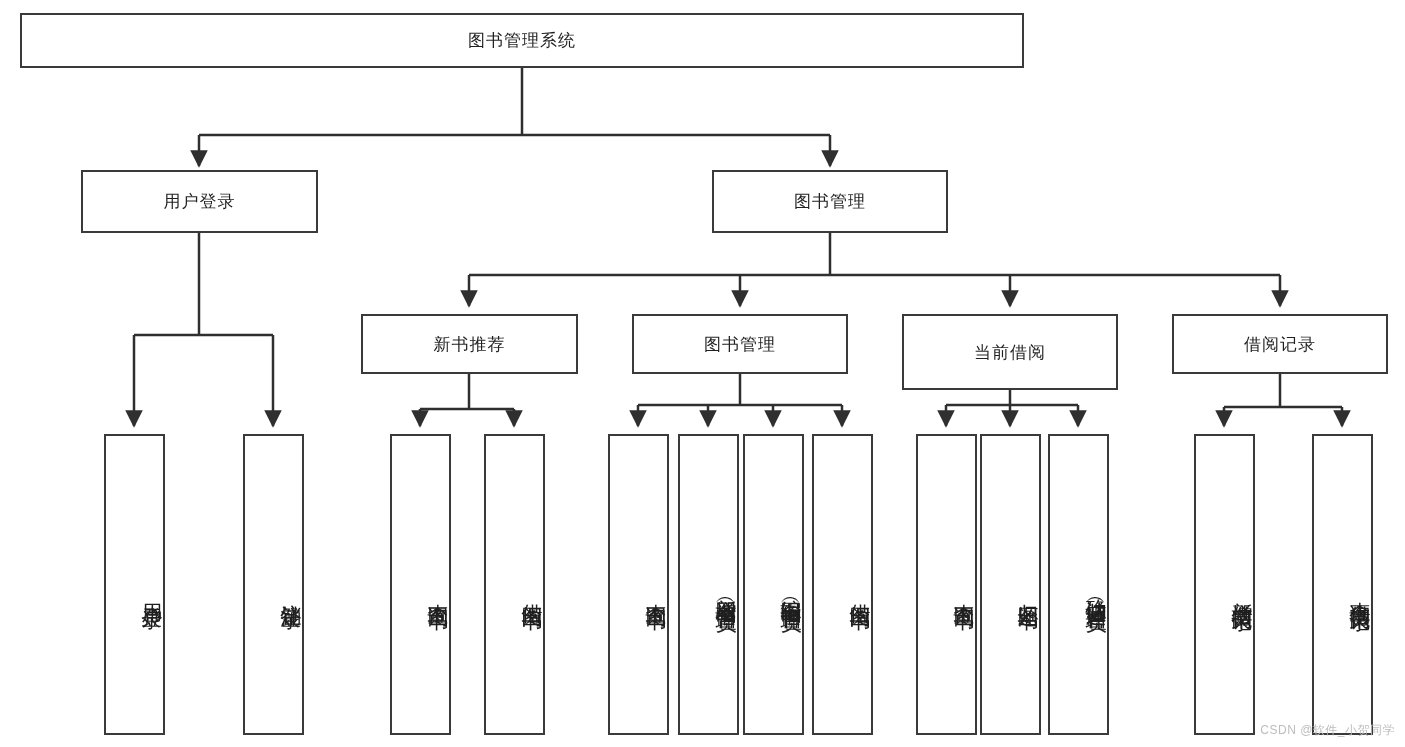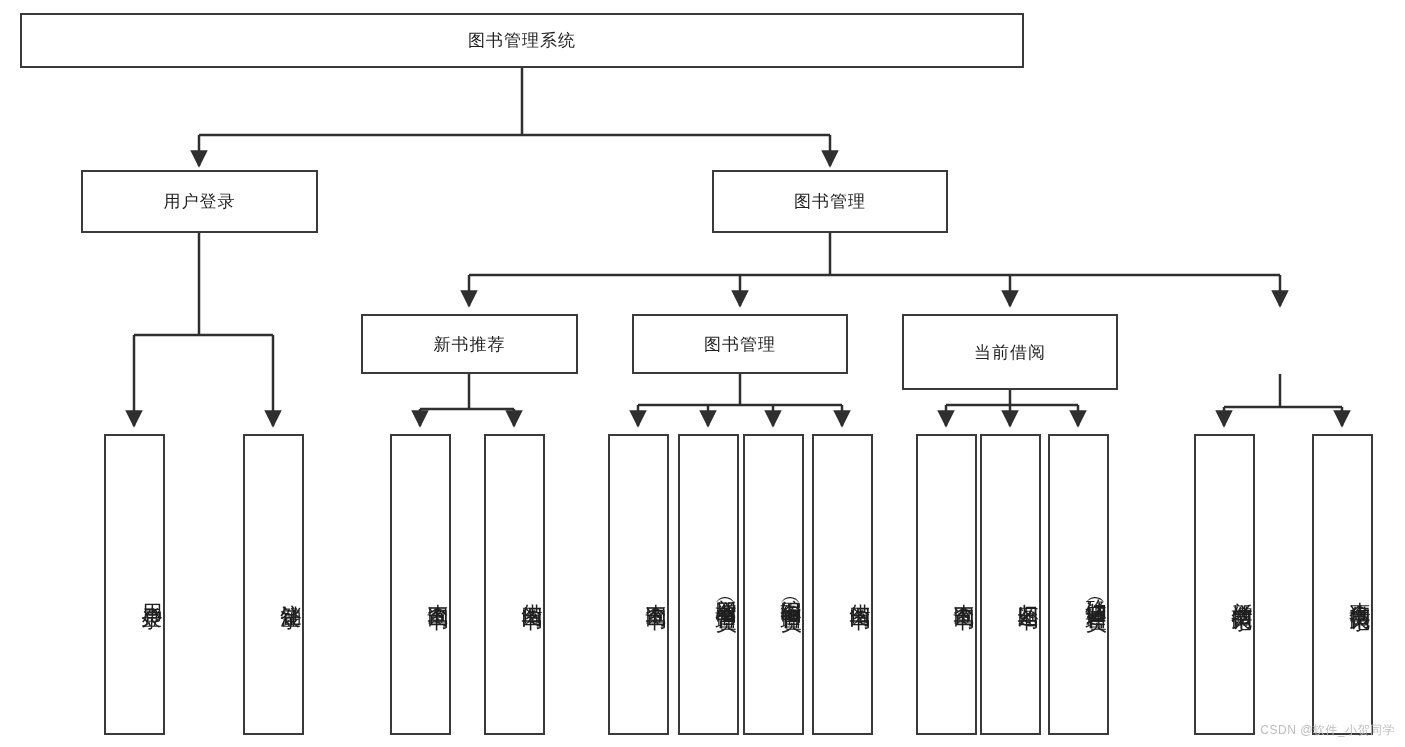--- a/index.html
+++ b/index.html
@@ -127,20 +127,21 @@
   <div class="node node-h" style="left:81px; top:170px; width:237px; height:63px;">用户登录</div>
 
   <div class="node node-h" style="left:712px; top:170px; width:236px; height:63px;">图书管理</div>
 
   <div class="node node-h" style="left:361px; top:314px; width:217px; height:60px;">新书推荐</div>
 
   <div class="node node-h" style="left:632px; top:314px; width:216px; height:60px;">图书管理</div>
 
   <div class="node node-h" style="left:902px; top:314px; width:216px; height:76px;">当前借阅</div>
 
+  <div class="node node-h" style="left:1172px; top:314px; width:216px; height:60px;">借阅记录</div>
 
   <div class="node node-v" style="left:104px; top:434px; width:61px; height:301px;">
     <span>用户登录</span>
   </div>
 
   <div class="node node-v" style="left:243px; top:434px; width:61px; height:301px;">
     <span>注销登录</span>
   </div>
 
   <div class="node node-v" style="left:390px; top:434px; width:61px; height:301px;">

